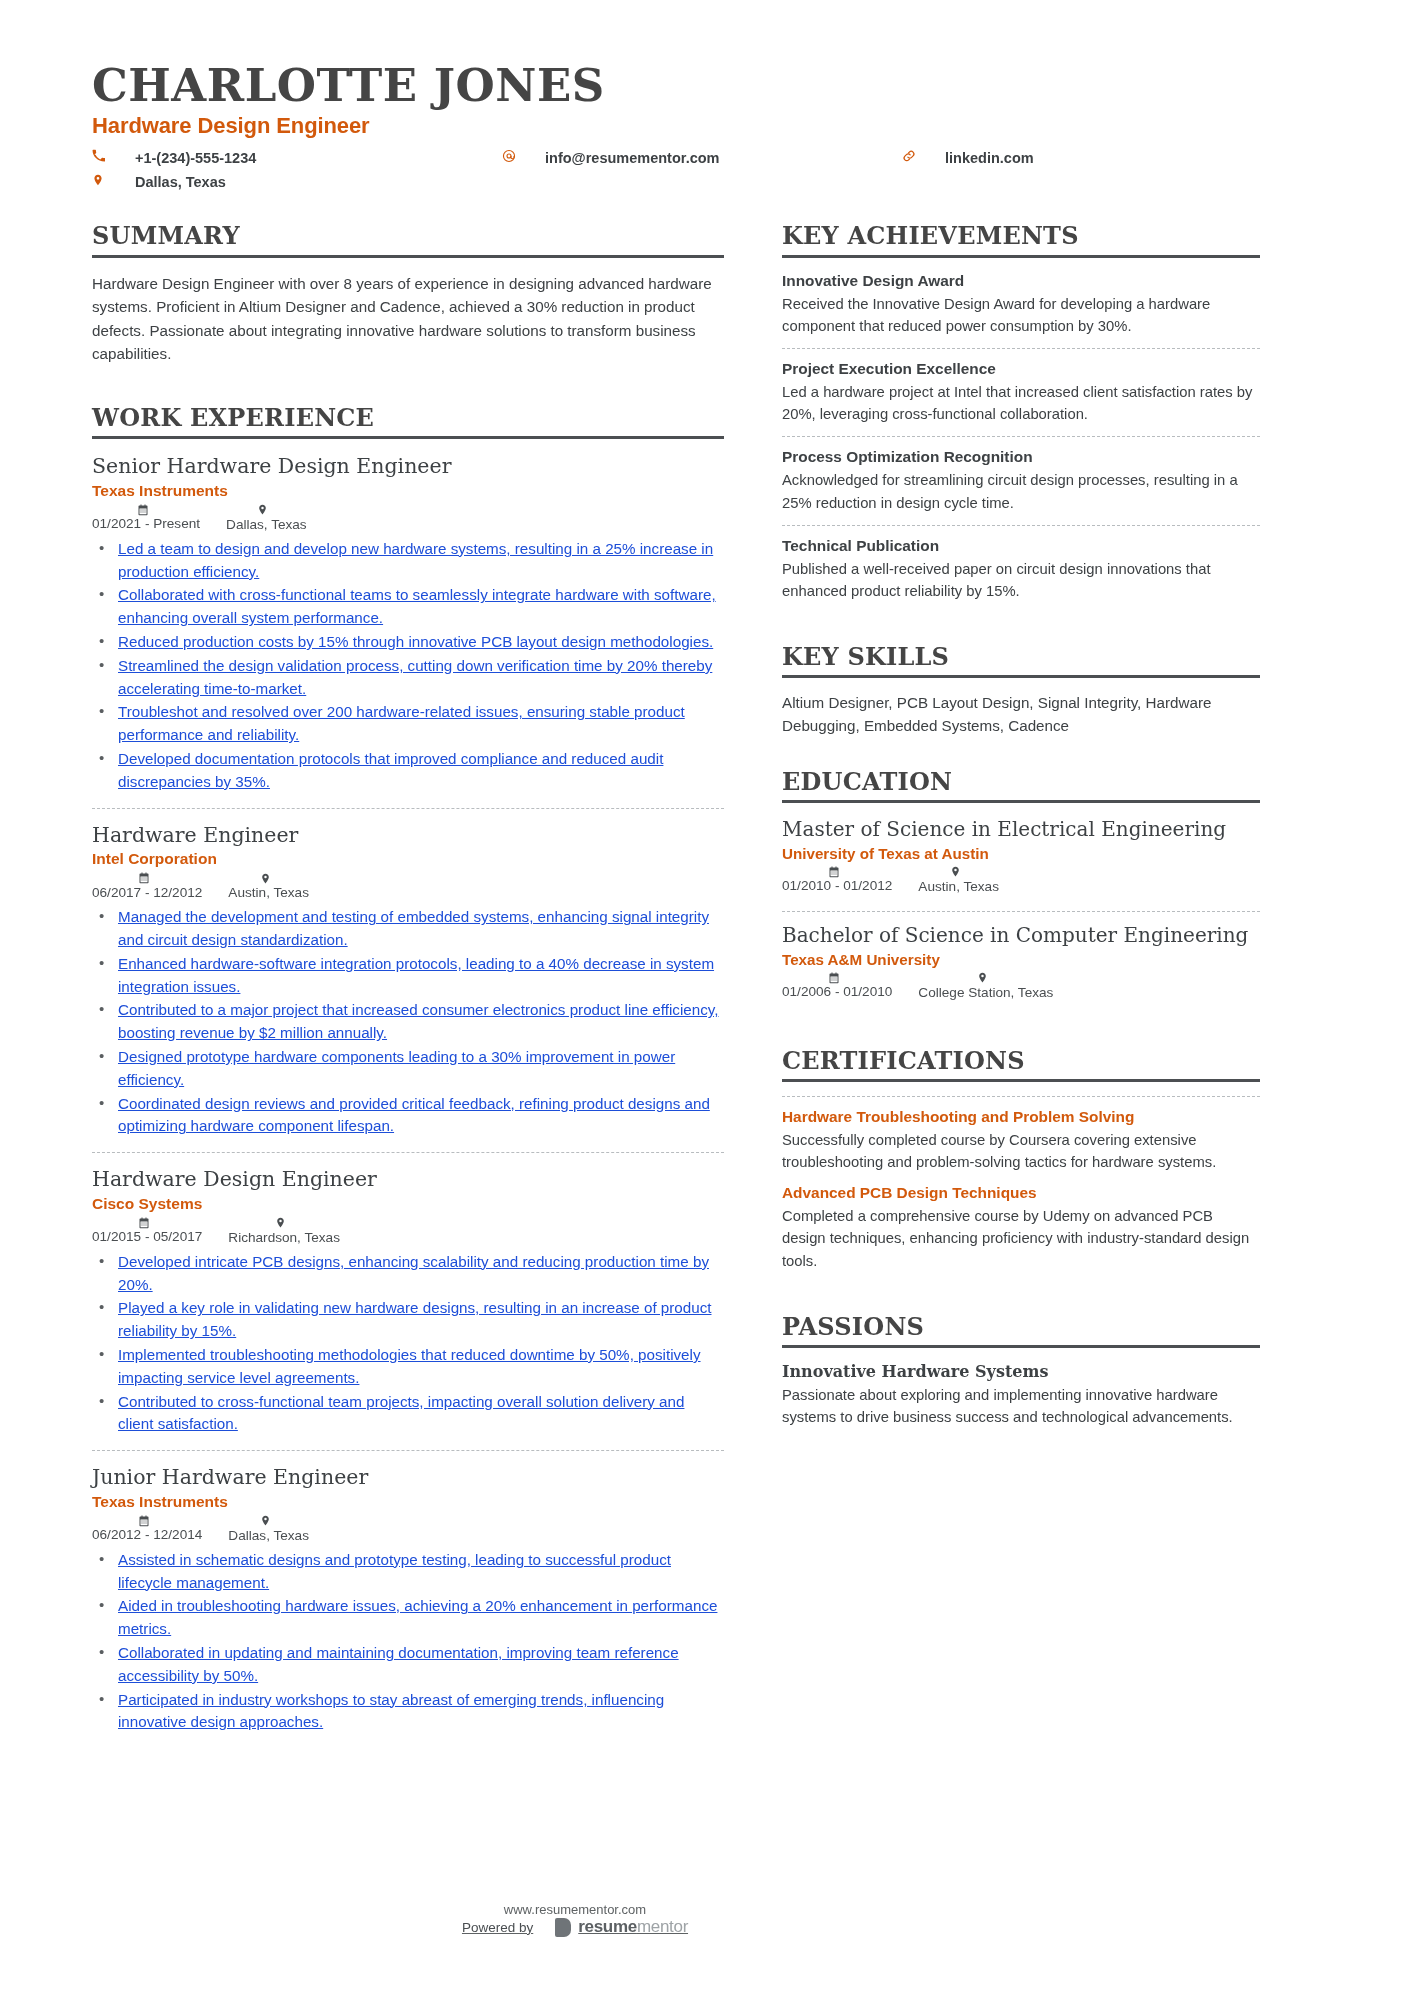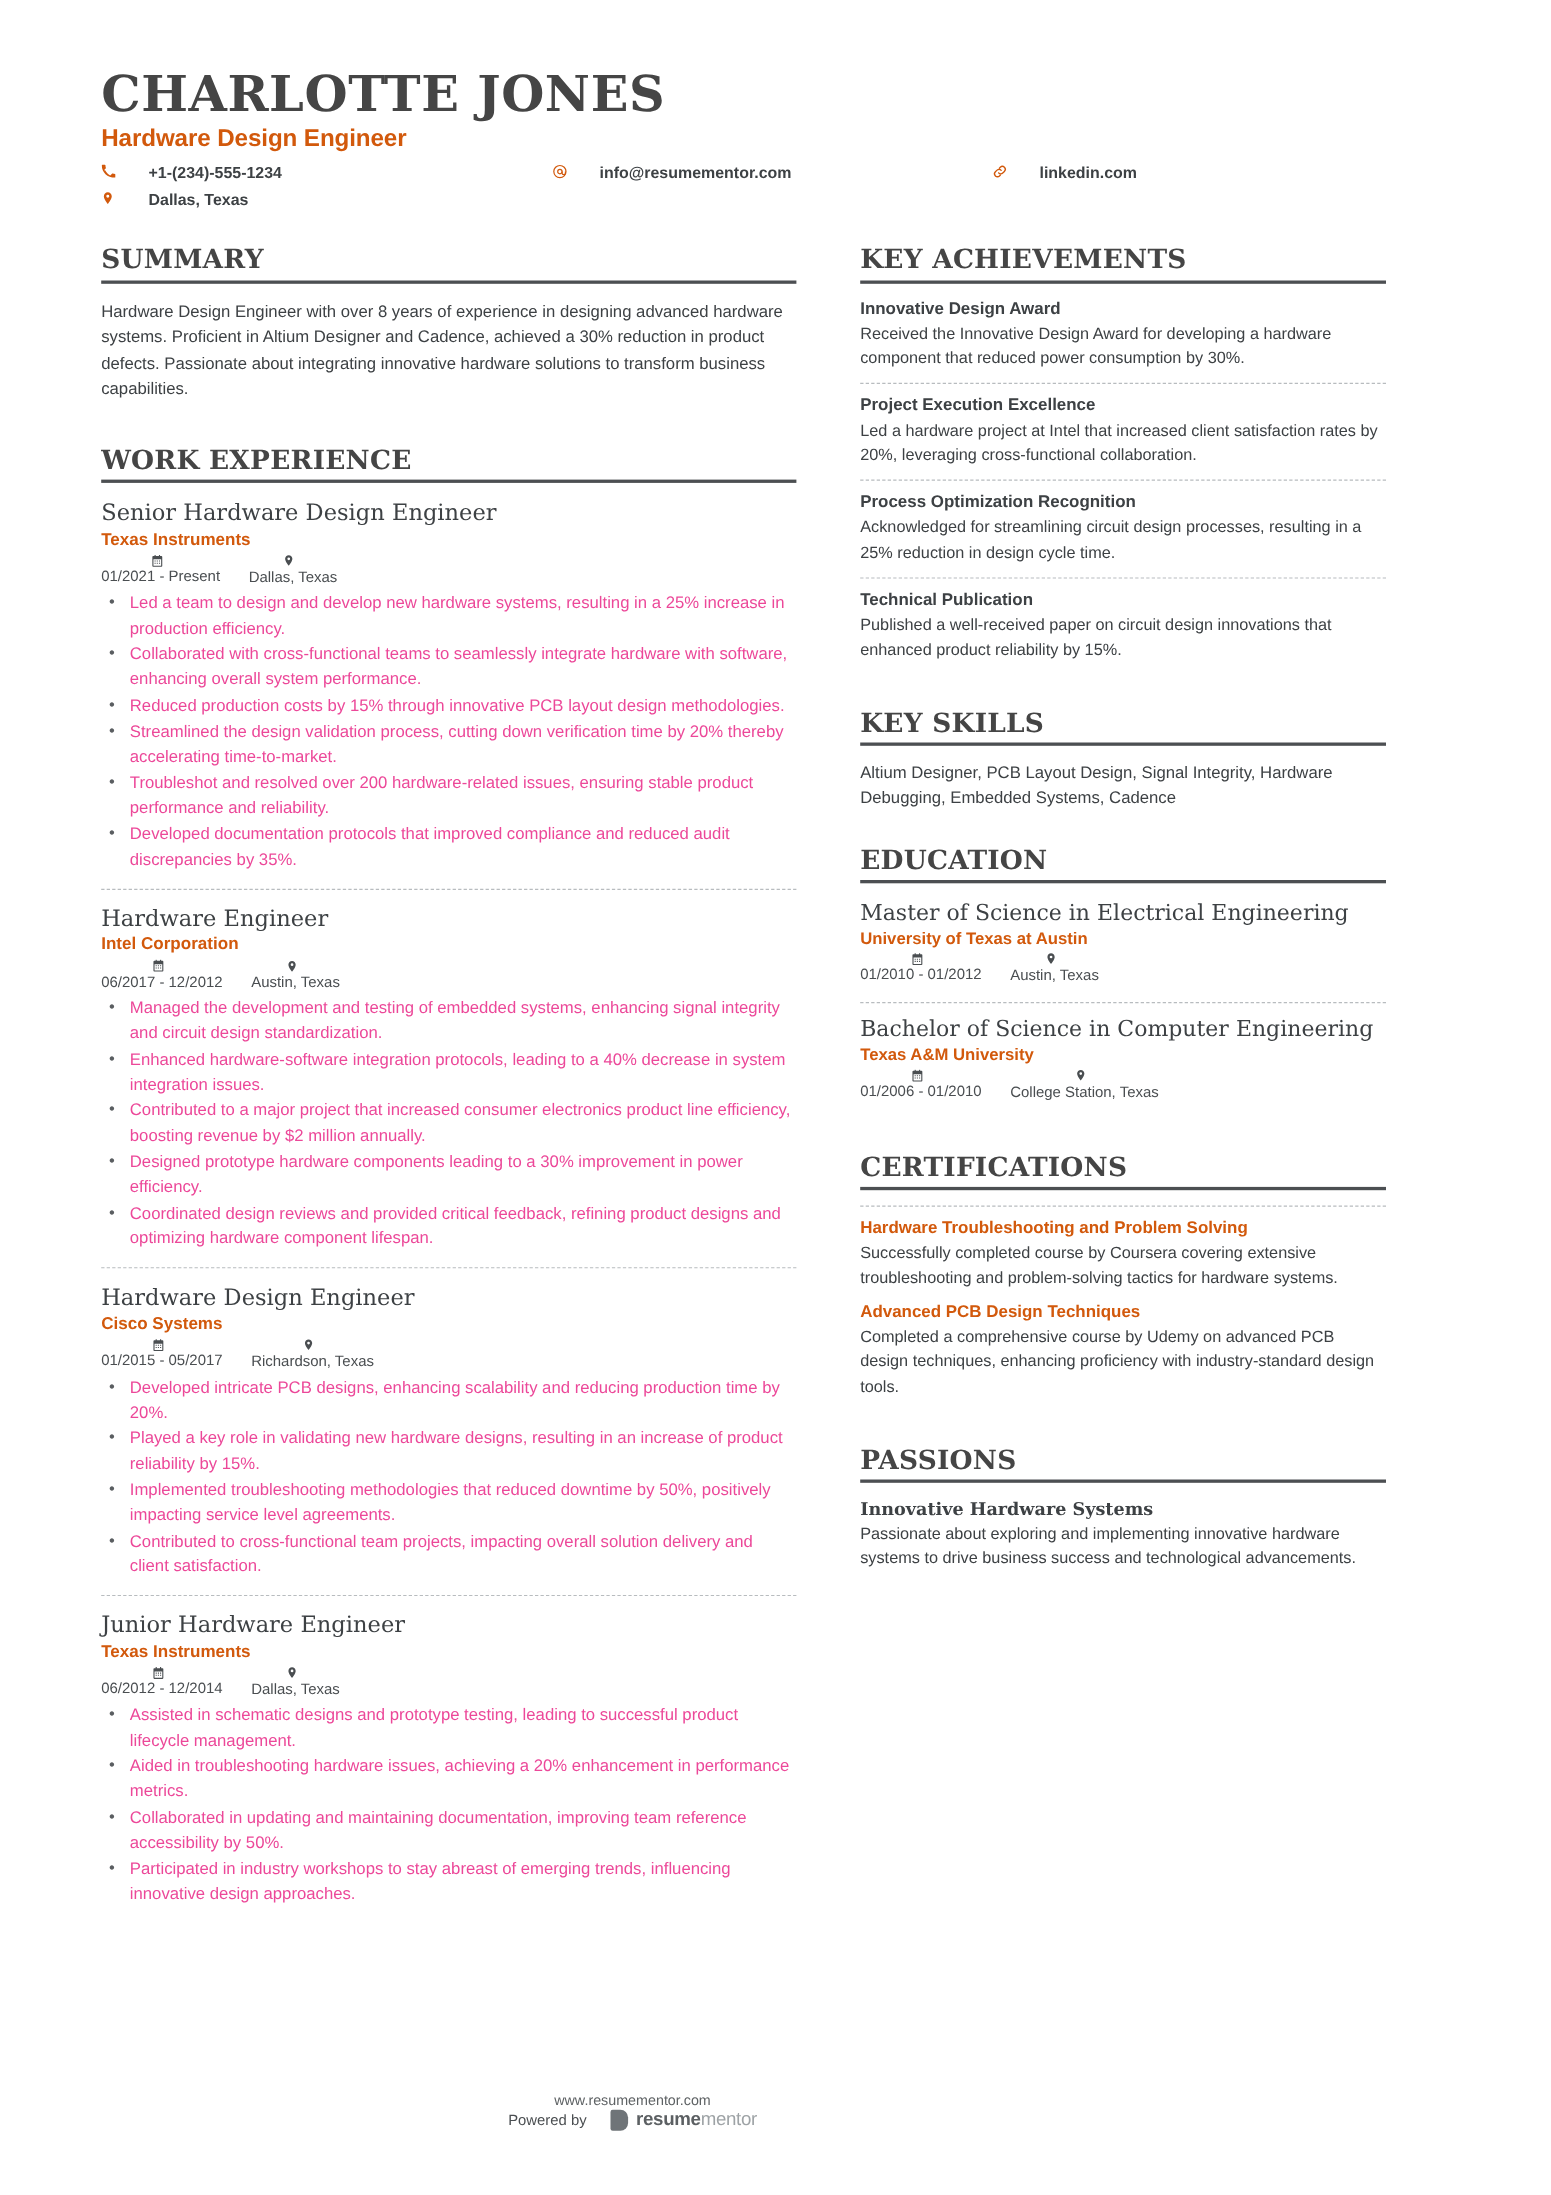--- a/index.html
+++ b/index.html
@@ -129,22 +129,23 @@
     top: -0.5px;
   }
   .meta-ico svg { display: block; }
 
   ul.bullets { list-style: none; }
   ul.bullets li {
     position: relative;
     padding-left: 26px;
     font-size: 15.2px;
     line-height: 1.5;
-    color: #ec4899;
+    color: #1d4ed8;
     margin-bottom: 1px;
+    text-decoration: underline;
   }
   ul.bullets li::before {
     content: "\2022";
     position: absolute;
     left: 7px;
     top: -1px;
     font-size: 15px;
     color: #5a5e61;
   }
 
@@ -188,21 +189,21 @@
     left: 92px;
     right: 92px;
     bottom: 58px;
     display: flex;
     align-items: center;
     justify-content: space-between;
     font-size: 13px;
     color: #5e6264;
     flex-direction: column;
   }
-  .pb-wrap { display: flex; align-items: center; }
+  .pb-wrap { display: flex; align-items: center; text-decoration: underline; }
   .pb-label { font-size: 13.5px; color: #4a4e51; margin-right: 22px; }
   .logo { display: flex; align-items: center; }
   .logo-mark {
     width: 16px; height: 19px;
     background: #6f7478;
     margin-right: 7px;
     border-radius: 2px 7px 7px 2px;
   }
   .logo-b { font-weight: bold; font-size: 17px; color: #5c6063; letter-spacing: -0.3px; }
   .logo-n { font-weight: normal; font-size: 17px; color: #9ea3a6; letter-spacing: -0.3px; }

